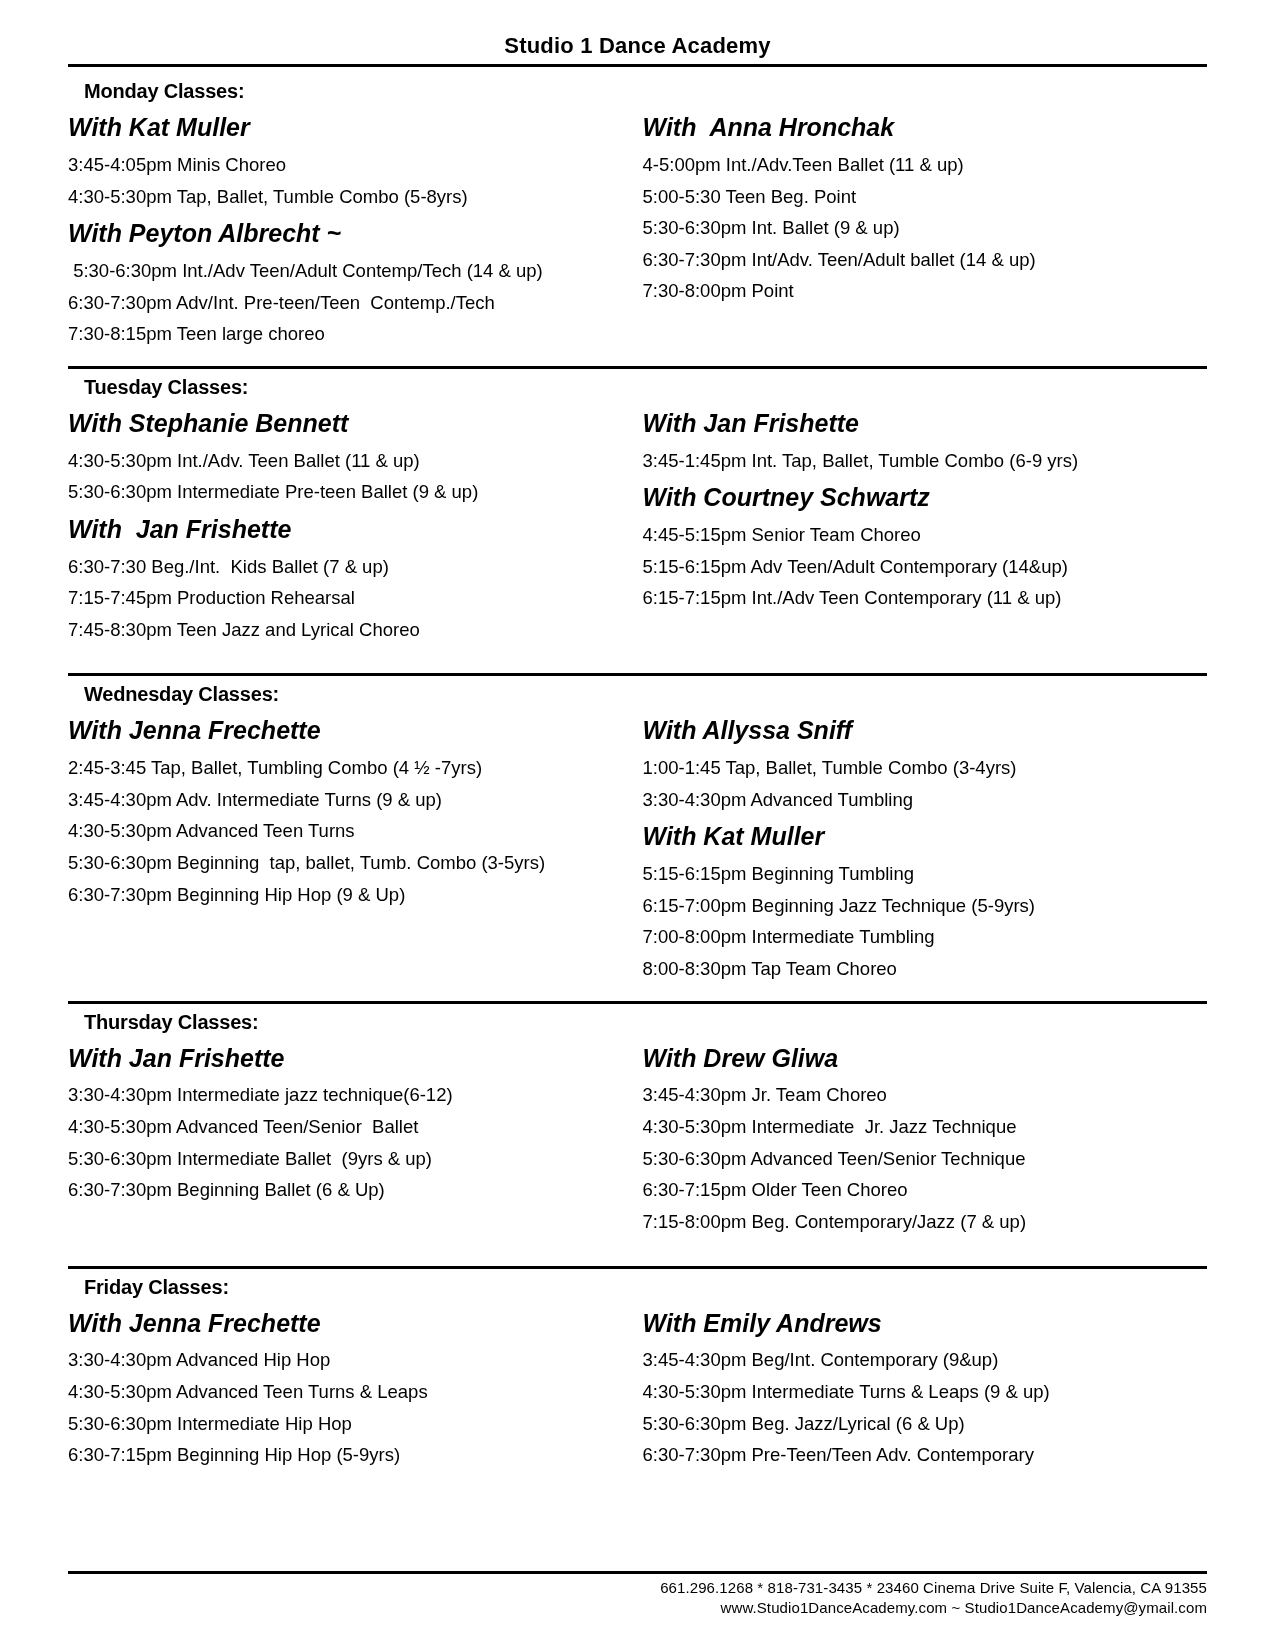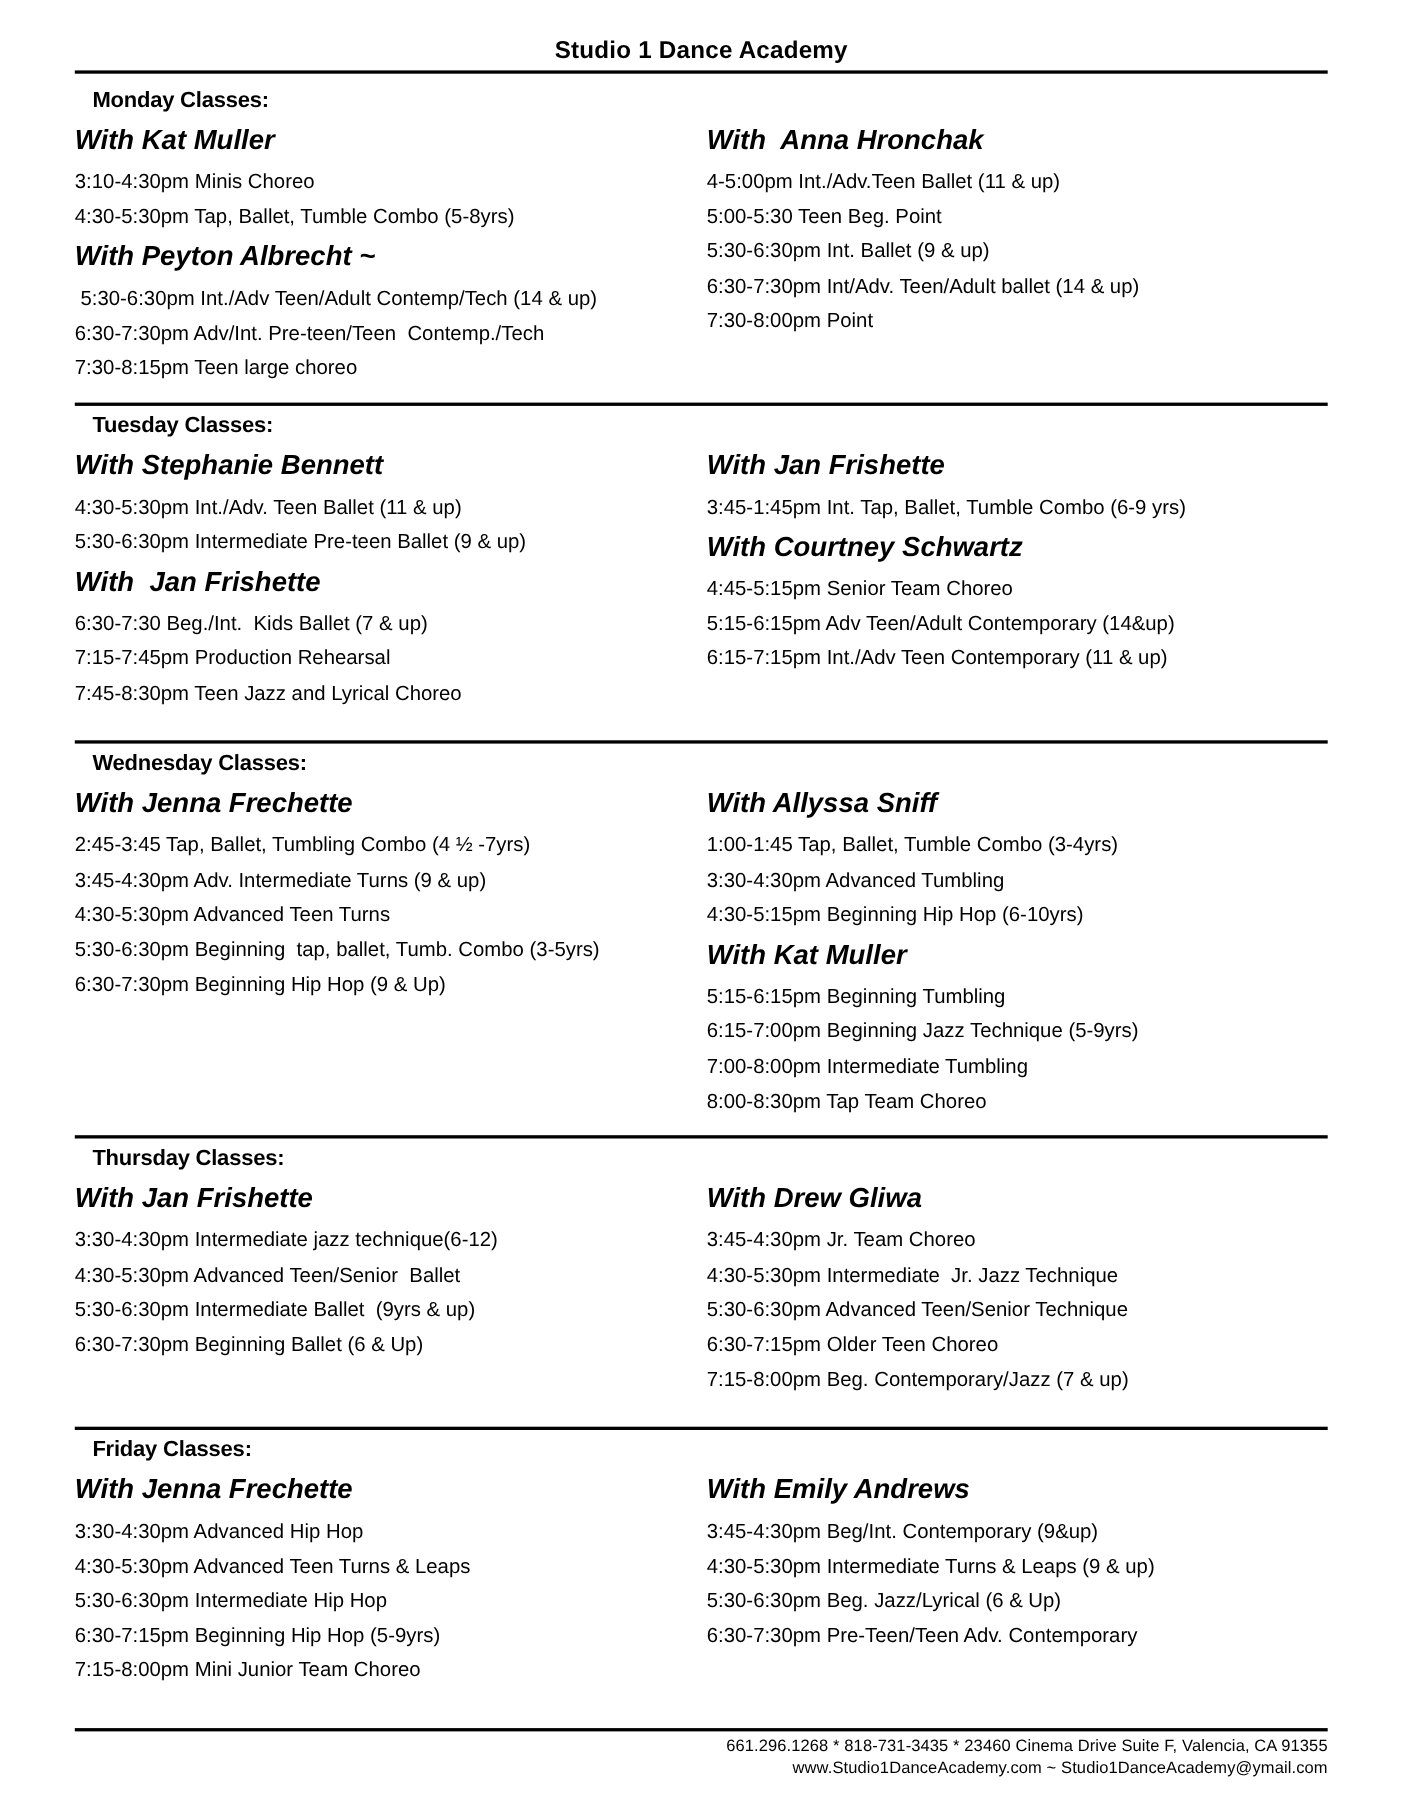--- a/index.html
+++ b/index.html
@@ -103,21 +103,21 @@
 
   <div class="doc-title">Studio 1 Dance Academy</div>
   <div class="rule"></div>
 
   <div id="days-container">
       <div class="day-section">
         <div class="day-heading">Monday Classes:</div>
         <div class="columns">
           <div class="col left">
             <div class="instructor">With Kat Muller</div>
-            <div class="class-line">3:10-4:30pm Minis Choreo</div>
+            <div class="class-line">3:45-4:05pm Minis Choreo</div>
             <div class="class-line">4:30-5:30pm Tap, Ballet, Tumble Combo (5-8yrs)</div>
             <div class="instructor">With Peyton Albrecht ~</div>
             <div class="class-line"> 5:30-6:30pm Int./Adv Teen/Adult Contemp/Tech (14 &amp; up)</div>
             <div class="class-line">6:30-7:30pm Adv/Int. Pre-teen/Teen  Contemp./Tech</div>
             <div class="class-line">7:30-8:15pm Teen large choreo</div>
           </div>
           <div class="col right">
             <div class="instructor">With  Anna Hronchak</div>
             <div class="class-line">4-5:00pm Int./Adv.Teen Ballet (11 &amp; up)</div>
             <div class="class-line">5:00-5:30 Teen Beg. Point</div>
@@ -161,21 +161,20 @@
             <div class="class-line">2:45-3:45 Tap, Ballet, Tumbling Combo (4 ½ -7yrs)</div>
             <div class="class-line">3:45-4:30pm Adv. Intermediate Turns (9 &amp; up)</div>
             <div class="class-line">4:30-5:30pm Advanced Teen Turns</div>
             <div class="class-line">5:30-6:30pm Beginning  tap, ballet, Tumb. Combo (3-5yrs)</div>
             <div class="class-line">6:30-7:30pm Beginning Hip Hop (9 &amp; Up)</div>
           </div>
           <div class="col right">
             <div class="instructor">With Allyssa Sniff</div>
             <div class="class-line">1:00-1:45 Tap, Ballet, Tumble Combo (3-4yrs)</div>
             <div class="class-line">3:30-4:30pm Advanced Tumbling</div>
-            <div class="class-line">4:30-5:15pm Beginning Hip Hop (6-10yrs)</div>
             <div class="instructor">With Kat Muller</div>
             <div class="class-line">5:15-6:15pm Beginning Tumbling</div>
             <div class="class-line">6:15-7:00pm Beginning Jazz Technique (5-9yrs)</div>
             <div class="class-line">7:00-8:00pm Intermediate Tumbling</div>
             <div class="class-line">8:00-8:30pm Tap Team Choreo</div>
           </div>
         </div>
         <div class="spacer-sm"></div>
       </div>
       <div class="day-section">
@@ -203,21 +202,20 @@
       <div class="day-section">
         <div class="rule"></div>
         <div class="day-heading">Friday Classes:</div>
         <div class="columns">
           <div class="col left">
             <div class="instructor">With Jenna Frechette</div>
             <div class="class-line">3:30-4:30pm Advanced Hip Hop</div>
             <div class="class-line">4:30-5:30pm Advanced Teen Turns &amp; Leaps</div>
             <div class="class-line">5:30-6:30pm Intermediate Hip Hop</div>
             <div class="class-line">6:30-7:15pm Beginning Hip Hop (5-9yrs)</div>
-            <div class="class-line">7:15-8:00pm Mini Junior Team Choreo</div>
           </div>
           <div class="col right">
             <div class="instructor">With Emily Andrews</div>
             <div class="class-line">3:45-4:30pm Beg/Int. Contemporary (9&amp;up)</div>
             <div class="class-line">4:30-5:30pm Intermediate Turns &amp; Leaps (9 &amp; up)</div>
             <div class="class-line">5:30-6:30pm Beg. Jazz/Lyrical (6 &amp; Up)</div>
             <div class="class-line">6:30-7:30pm Pre-Teen/Teen Adv. Contemporary</div>
           </div>
         </div>
       </div>

